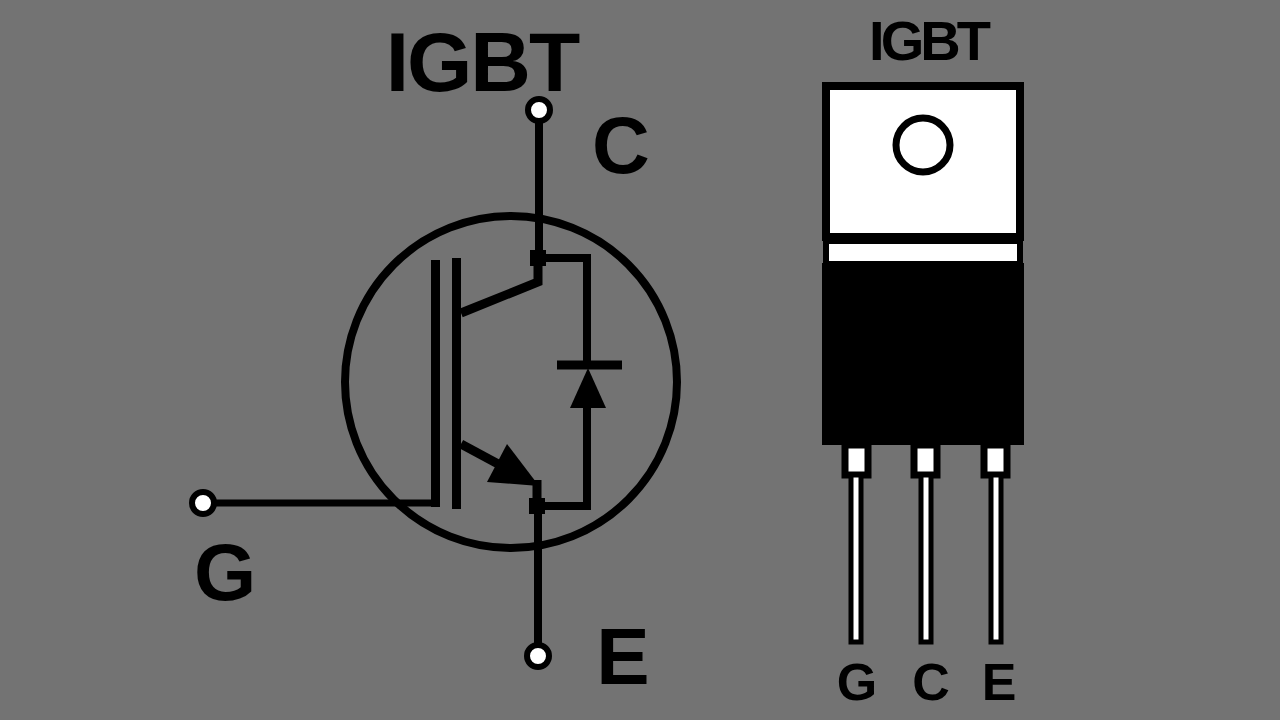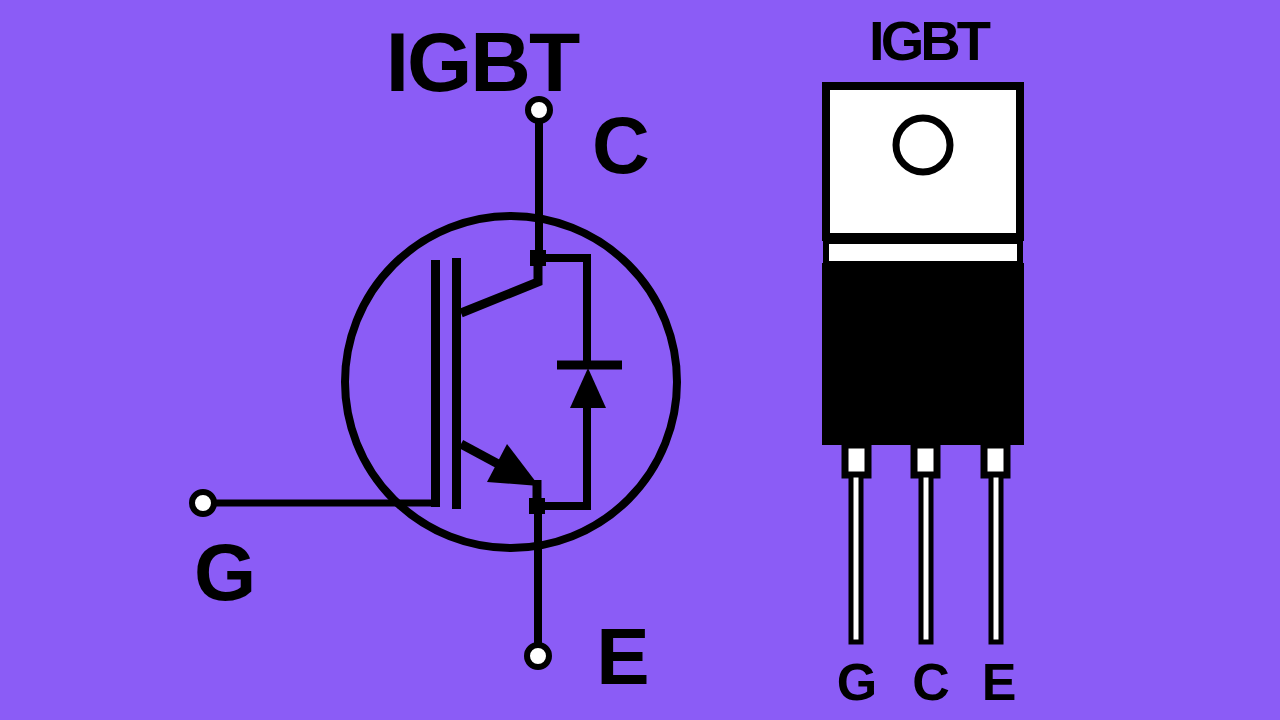--- a/index.html
+++ b/index.html
@@ -4,21 +4,21 @@
 <style>
   html, body {
     margin: 0;
     padding: 0;
     background: #ffffff;
   }
   .stage {
     position: relative;
     width: 1280px;
     height: 720px;
-    background: #8b5cf6;
+    background: #737373;
     overflow: hidden;
     font-family: "Liberation Sans", sans-serif;
   }
   svg { display: block; }
   .wire {
     stroke: #000000;
     fill: none;
     stroke-linecap: butt;
     stroke-linejoin: miter;
   }

